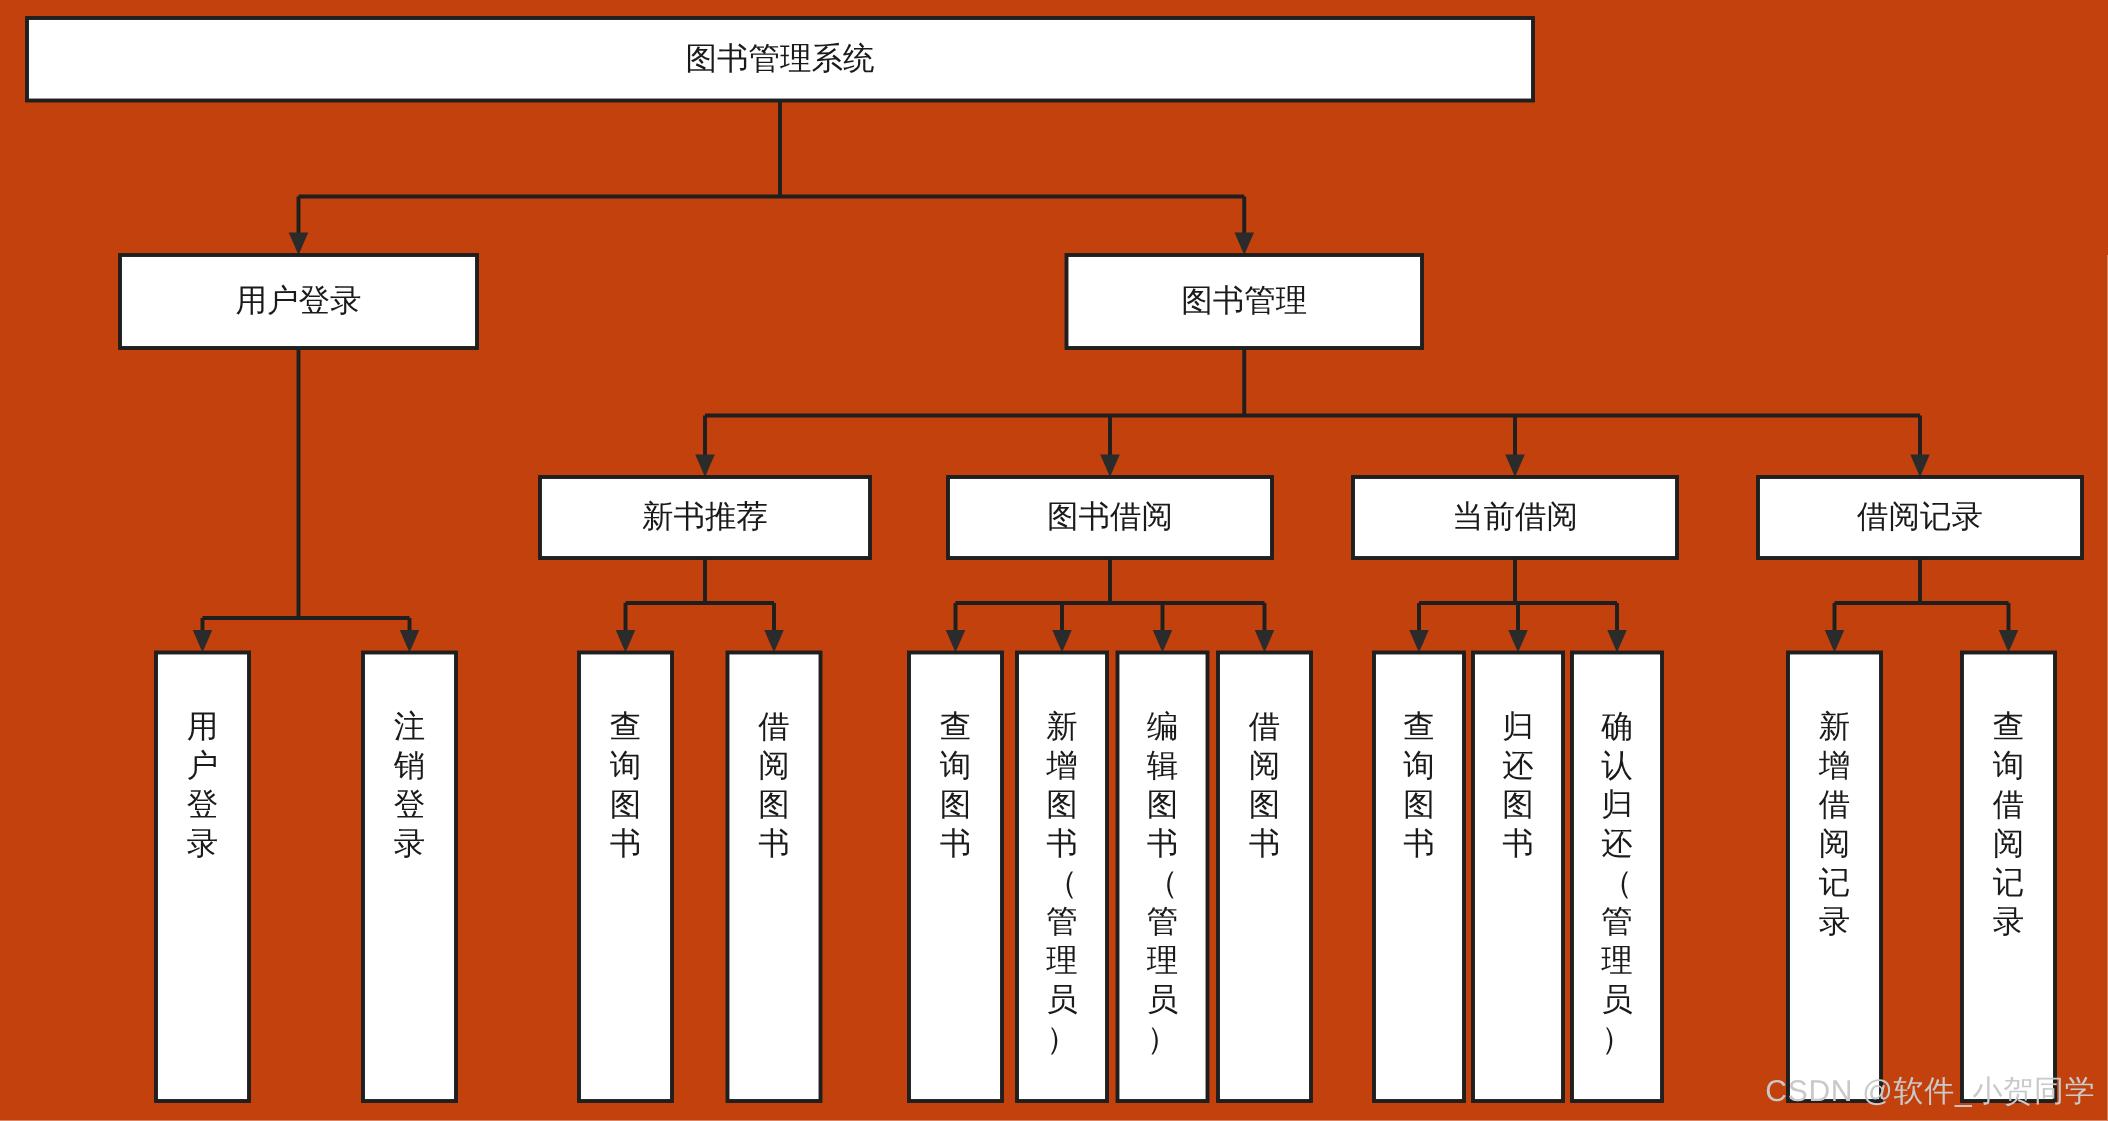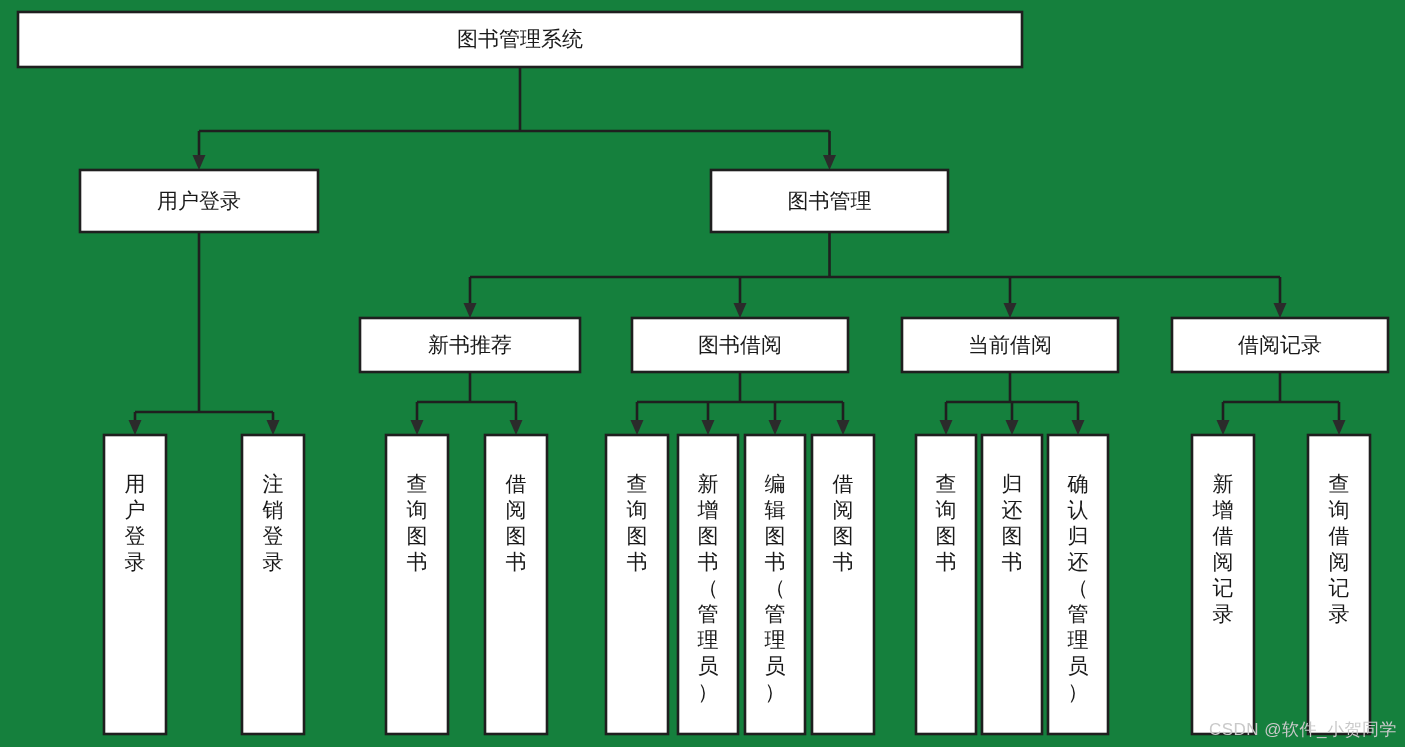--- a/index.html
+++ b/index.html
@@ -10,21 +10,21 @@
   body {
     width: 1405px;
     height: 747px;
     font-family: "Liberation Sans", "DejaVu Sans", sans-serif;
     overflow: hidden;
   }
   #diagram-root {
     position: relative;
     width: 1405px;
     height: 747px;
-    background: #15803d;
+    background: #c2410c;
   }
   svg#tree-svg {
     position: absolute;
     left: 0;
     top: 0;
     width: 1405px;
     height: 747px;
     display: block;
   }
   .node-rect {
@@ -53,21 +53,21 @@
     font-family: "Liberation Sans", "DejaVu Sans", sans-serif;
     font-size: 21px;
     fill: #1a1a1a;
     text-anchor: middle;
   }
   .watermark-text {
     position: absolute;
     right: 8px;
     bottom: 6px;
     font-family: "Liberation Sans", "DejaVu Sans", sans-serif;
-    font-size: 17px;
+    font-size: 20px;
     color: #c9c9c9;
     letter-spacing: 0.5px;
     white-space: nowrap;
     user-select: none;
   }
 </style>
 </head>
 <body>
 
 <div id="diagram-root">

